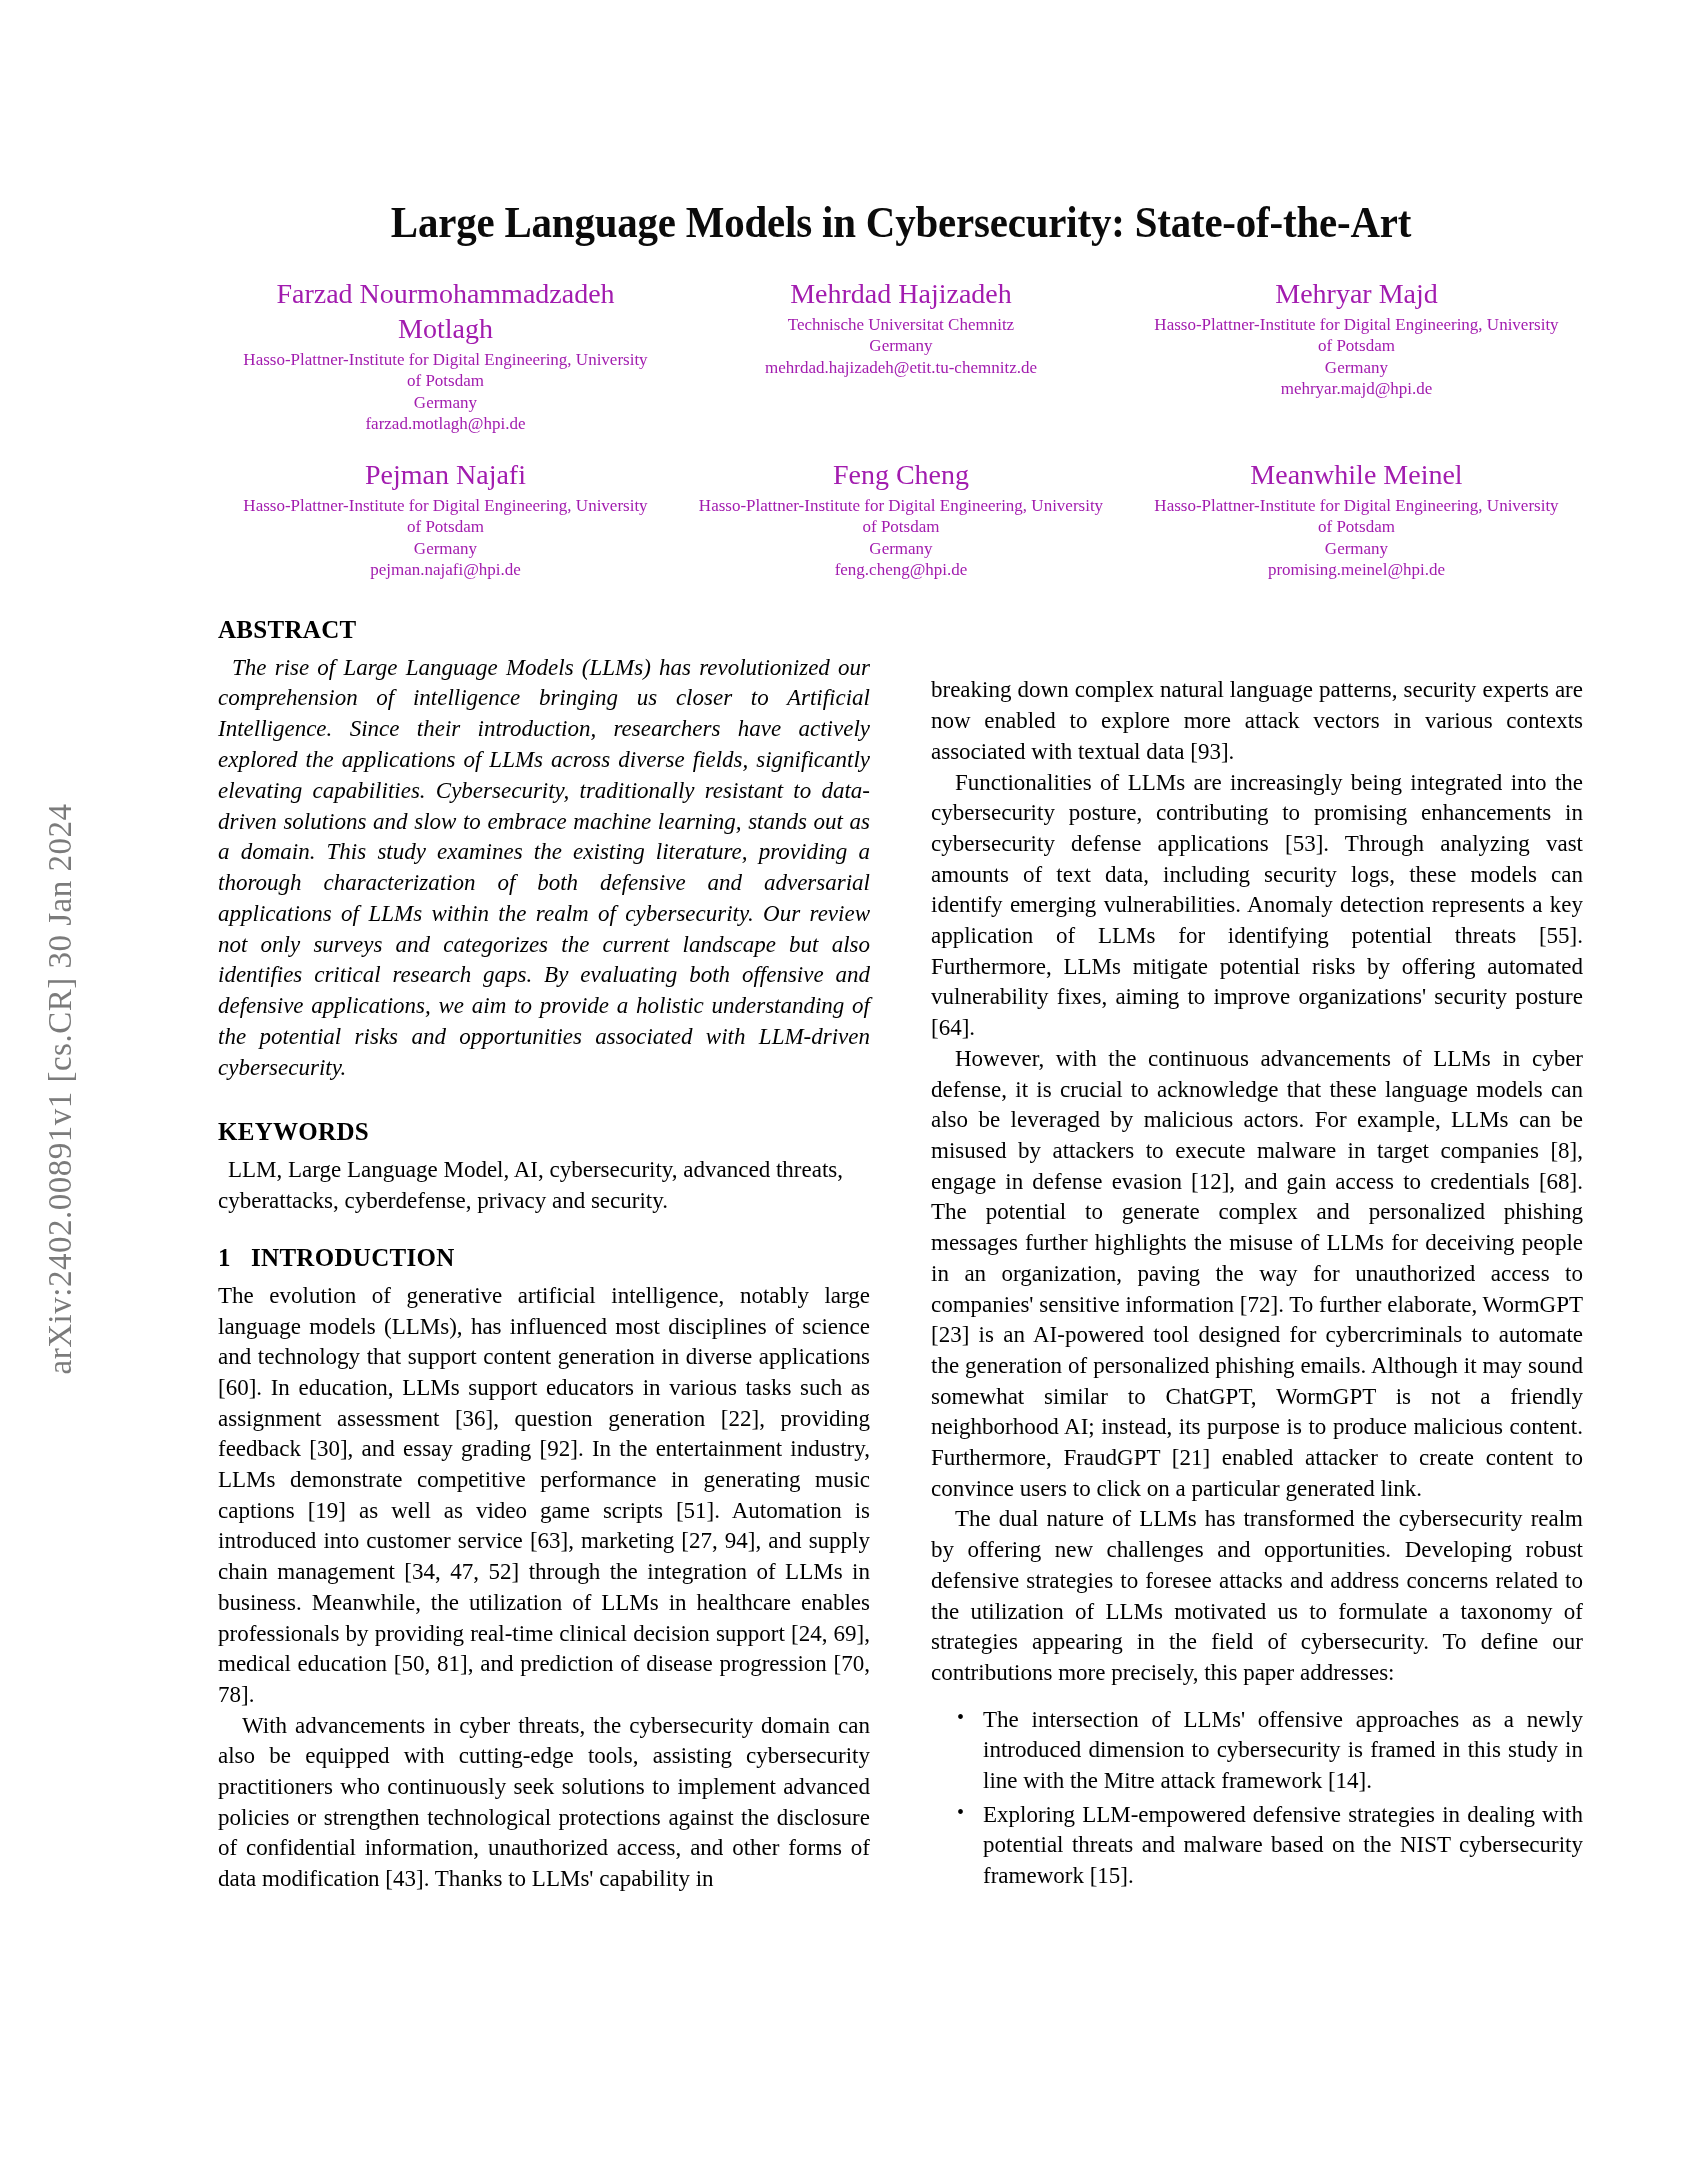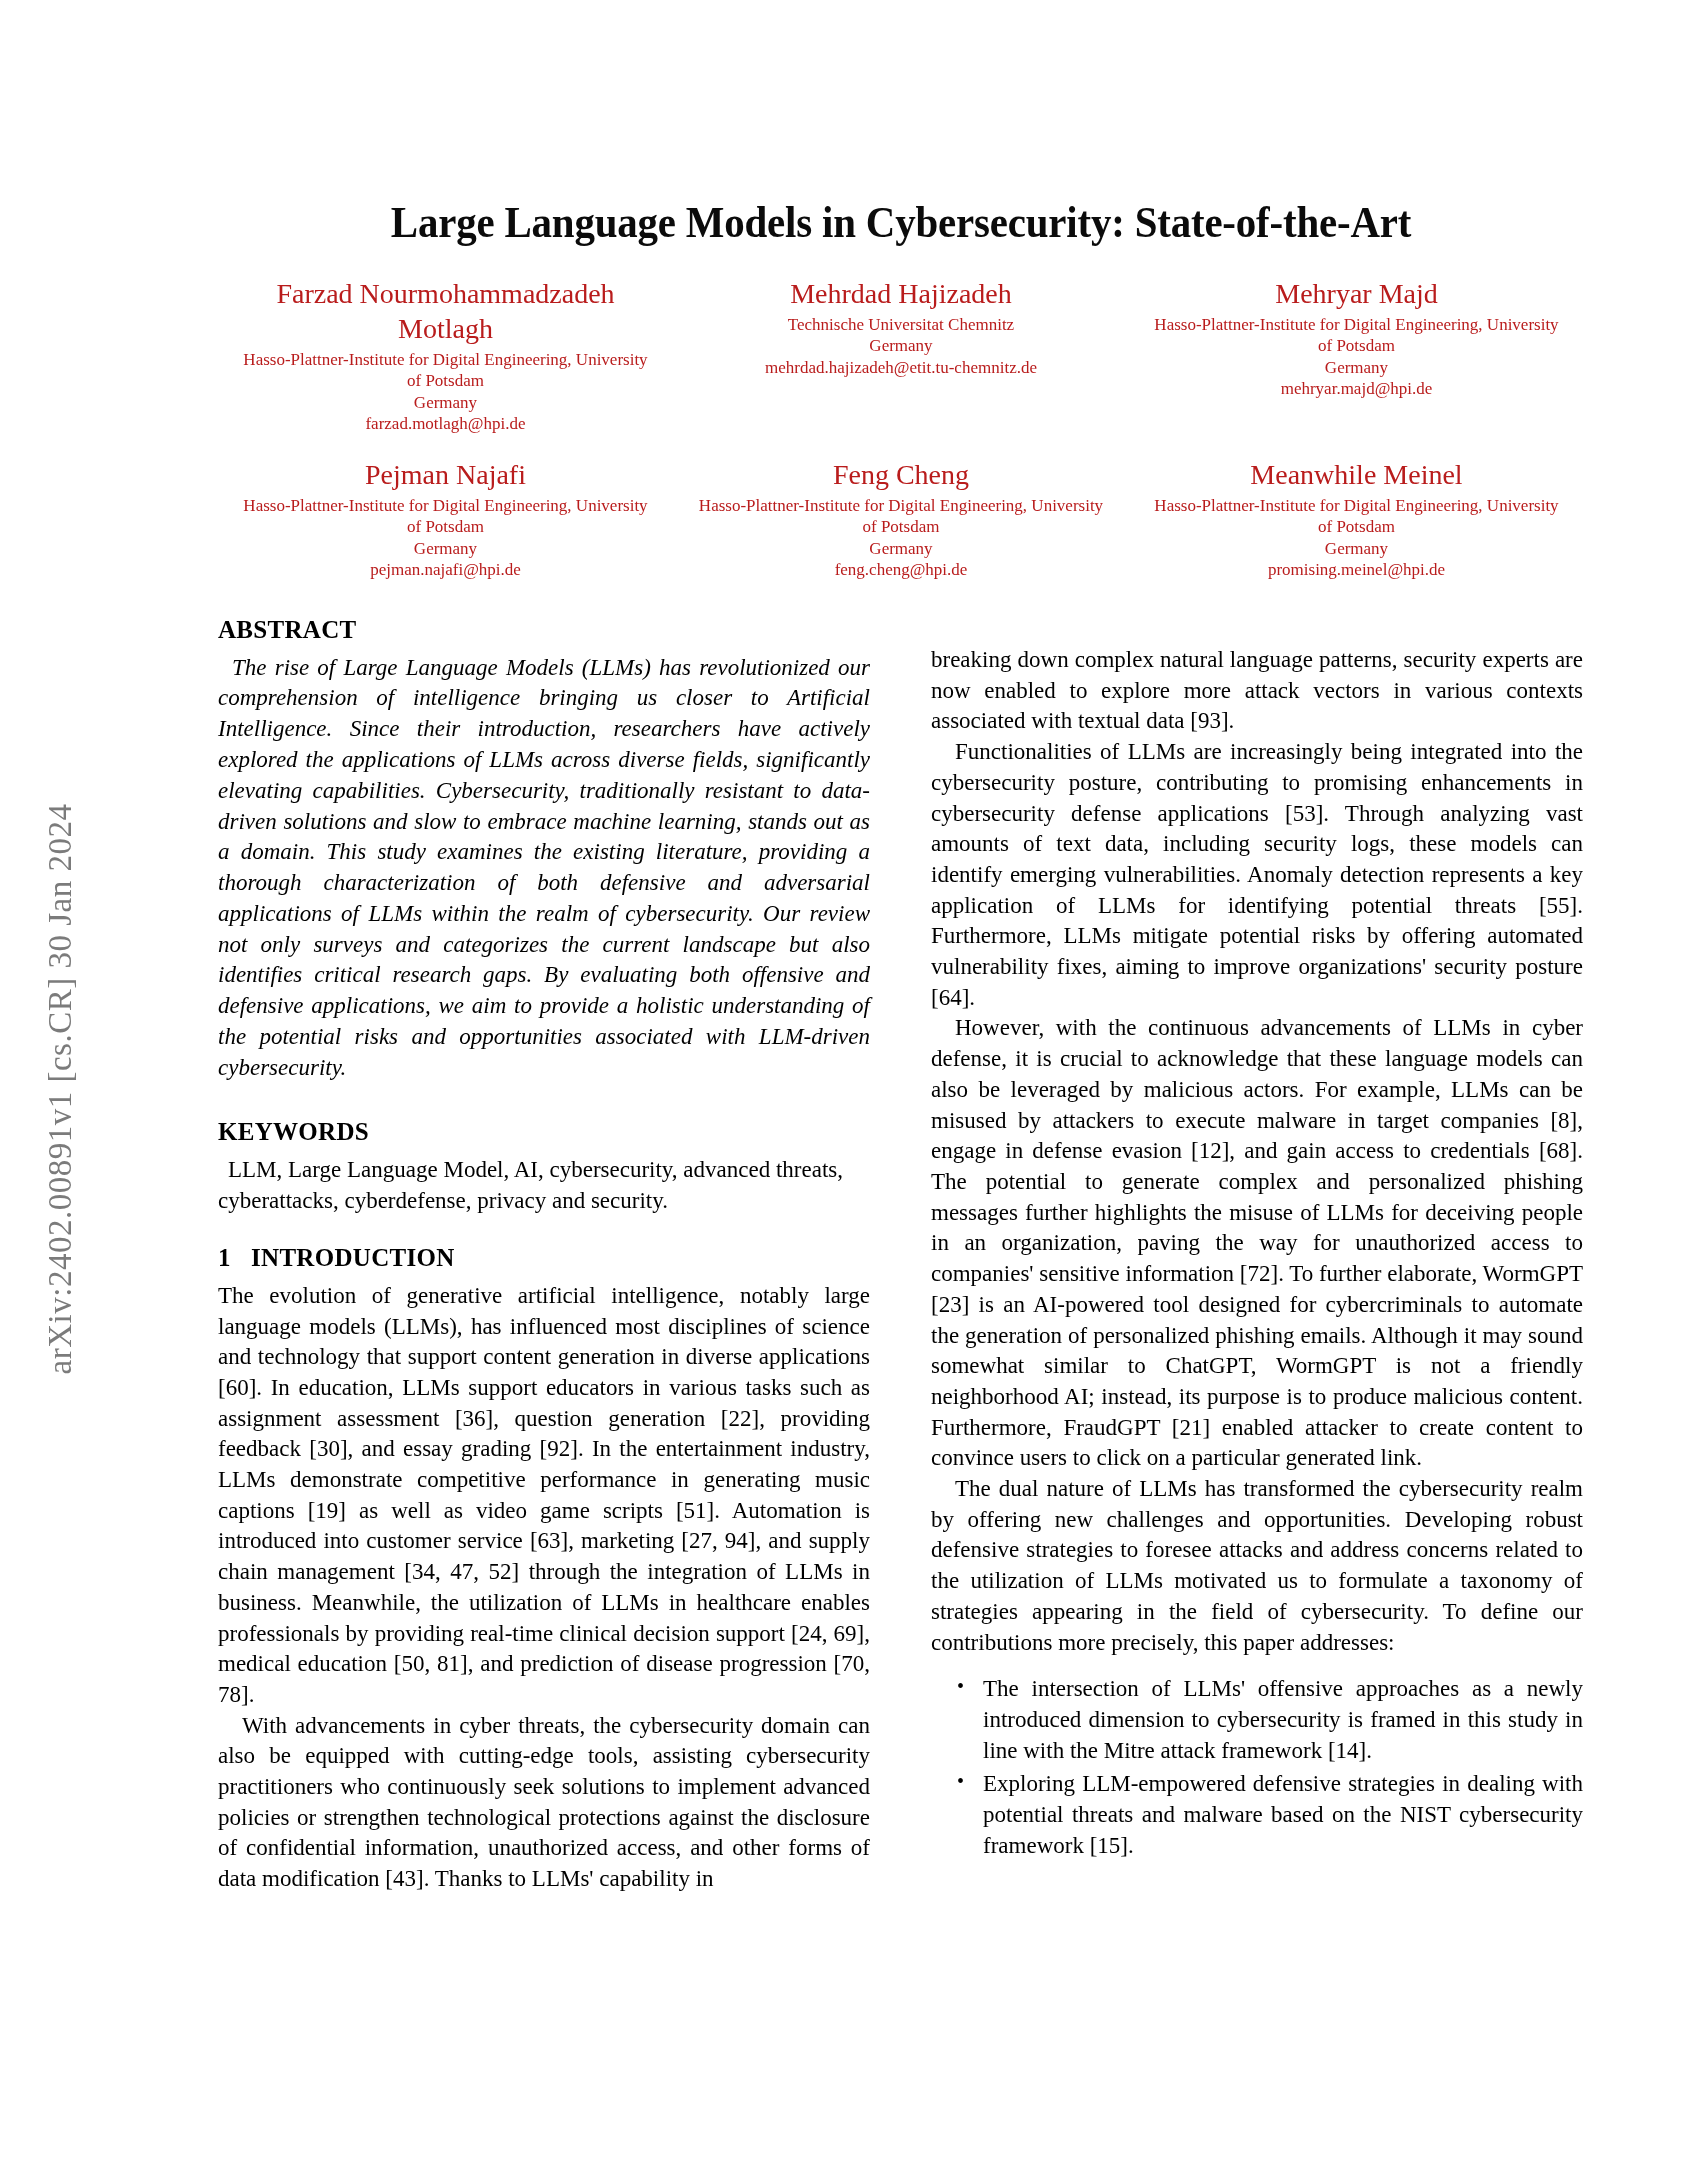--- a/index.html
+++ b/index.html
@@ -71,40 +71,40 @@
     justify-content: space-between;
   }
   #author-row-1 { margin-top: 30px; }
   #author-row-2 { margin-top: 24px; }
 
   .author-block {
     width: 416px;
     text-align: center;
     font-size: 24px;
     line-height: 1.28;
-    color: #b91c1c;
+    color: #a21caf;
   }
   .author-name {
     font-size: 28px;
     line-height: 1.24;
     margin-bottom: 2px;
   }
   .author-aff, .author-country, .author-email {
     font-size: 17px;
     line-height: 1.26;
   }
 
   
   #columns {
     display: flex;
     width: 1366px;
     margin: 0 auto;
     margin-top: 34px;
     gap: 61px;
-    align-items: center;
+    align-items: flex-end;
   }
   .col {
     width: 652px;
   }
 
   h2.section-head {
     font-family: "Liberation Serif", "DejaVu Serif", serif;
     font-weight: bold;
     font-size: 25px;
     letter-spacing: 0.3px;

